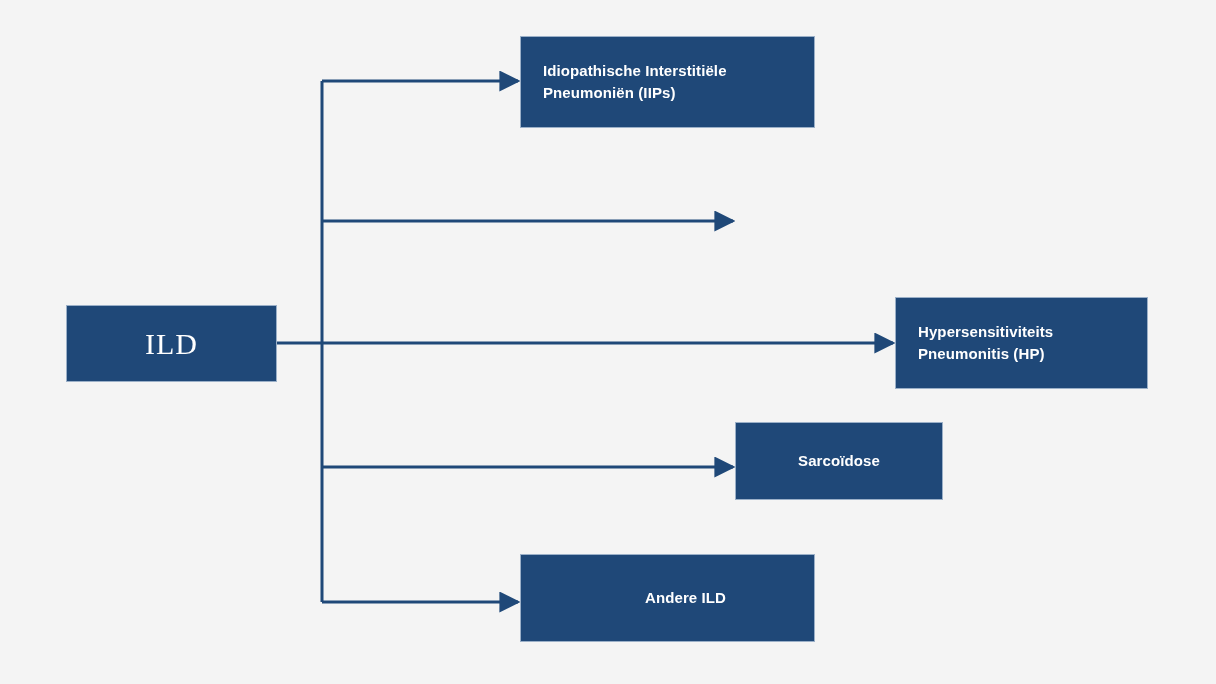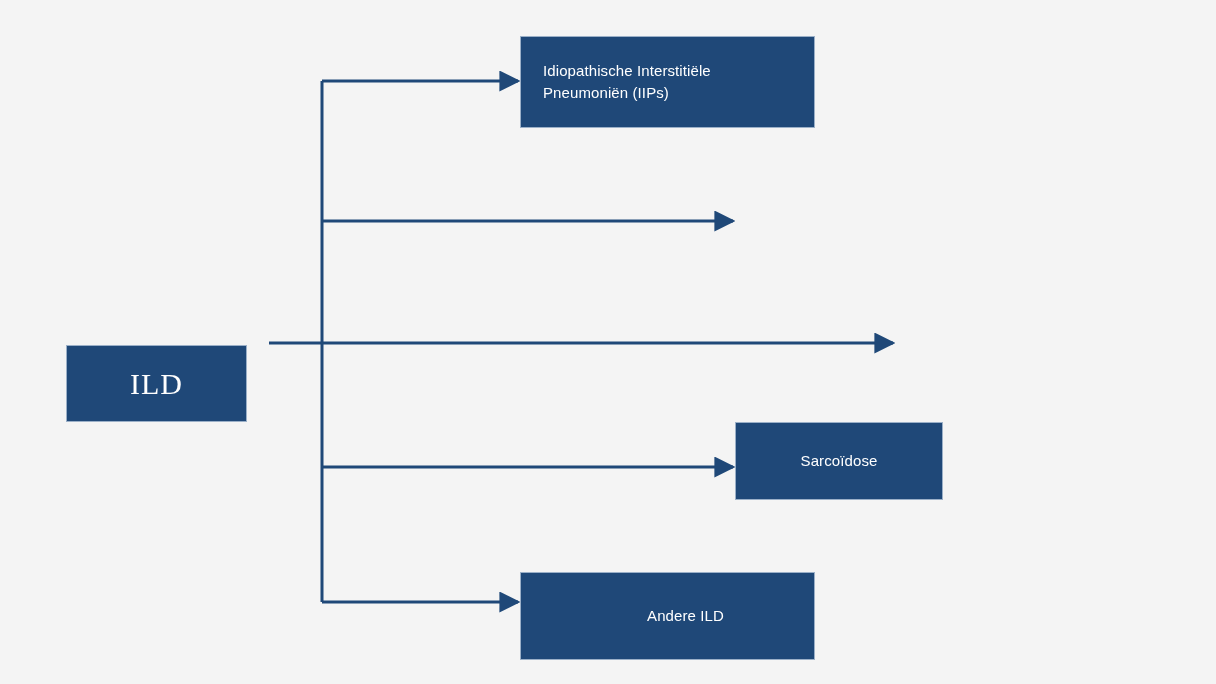--- a/index.html
+++ b/index.html
@@ -28,21 +28,21 @@
   }
   .node {
     position: absolute;
     box-sizing: border-box;
     background: #1f4878;
     border: 1px solid #9bb0c8;
     color: #ffffff;
     display: flex;
     align-items: center;
     font-family: "Liberation Sans", sans-serif;
-    font-weight: normal;
+    font-weight: bold;
     font-size: 15px;
     line-height: 1.45;
     letter-spacing: 0.1px;
   }
   .node .node-label {
     display: block;
     width: 100%;
     white-space: pre-line;
   }
   .node.align-left {
@@ -65,26 +65,26 @@
     font-family: "Liberation Serif", serif;
     font-weight: normal;
     font-size: 30px;
     letter-spacing: 1px;
     justify-content: center;
   }
   .node.root .node-label {
     text-align: center;
   }
   
-  #node-ild          { left:  66px; top: 305px; width: 181px; height:  77px; margin-top: 40px; }
+  #node-ild          { left:  66px; top: 305px; width: 211px; height:  77px; }
   #node-iips         { left: 520px; top:  36px; width: 295px; height:  92px; }
   #node-autoimmuun   { left: 735px; top: 175px; width: 208px; height:  91px; }
   #node-hp           { left: 895px; top: 297px; width: 253px; height:  92px; }
   #node-sarcoidose   { left: 735px; top: 422px; width: 208px; height:  78px; }
-  #node-andere       { left: 520px; top: 572px; width: 295px; height:  88px; padding-left: 48px; }
+  #node-andere       { left: 520px; top: 554px; width: 295px; height:  88px; padding-left: 48px; }
 </style>
 </head>
 <body>
 
 <div id="diagram">
 
   <svg id="connector-layer" viewBox="0 0 1216 684" width="1216" height="684" xmlns="http://www.w3.org/2000/svg">
     <defs>
       <marker id="arrowhead" markerWidth="7" markerHeight="7" refX="6.2" refY="3.5" orient="auto" markerUnits="strokeWidth">
         <path d="M 0 0 L 7 3.5 L 0 7 z" fill="#1f4878"></path>
@@ -107,20 +107,24 @@
   <div class="node root align-center" id="node-ild">
     <span class="node-label">ILD</span>
   </div>
 
   <div class="node align-left" id="node-iips">
     <span class="node-label">Idiopathische Interstitiële
 Pneumoniën (IIPs)</span>
   </div>
 
 
+  <div class="node align-left" id="node-hp">
+    <span class="node-label">Hypersensitiviteits
+Pneumonitis (HP)</span>
+  </div>
 
   <div class="node align-center" id="node-sarcoidose">
     <span class="node-label">Sarcoïdose</span>
   </div>
 
   <div class="node align-center" id="node-andere">
     <span class="node-label">Andere ILD</span>
   </div>
 
 </div>

